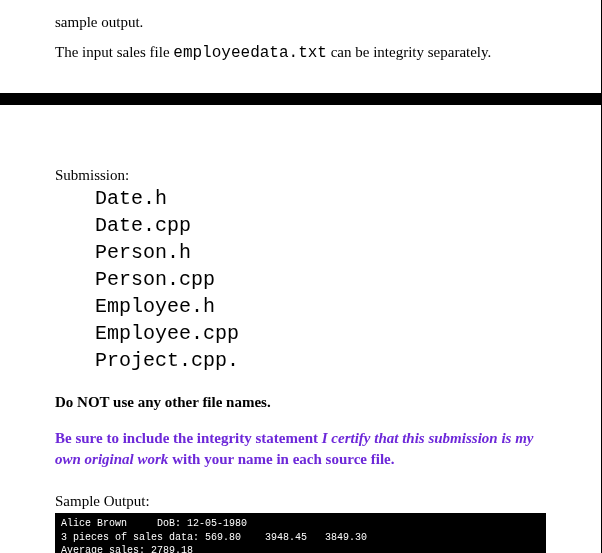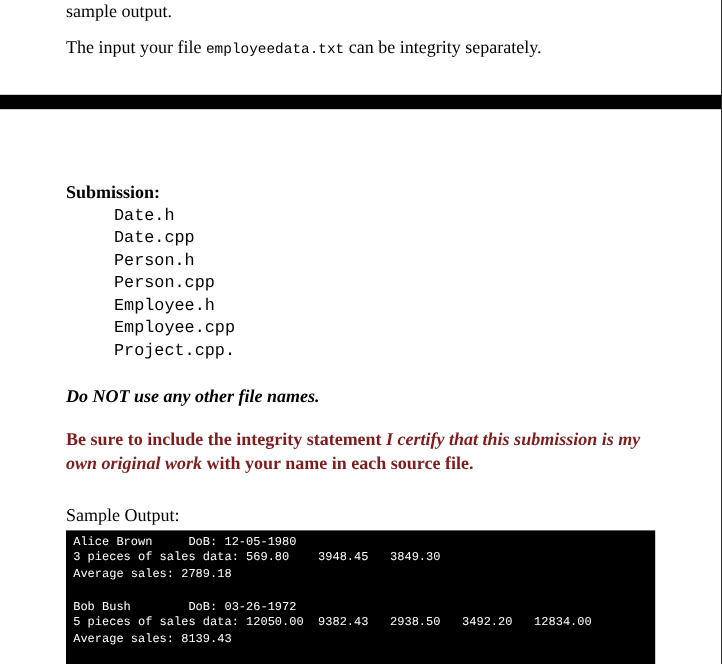--- a/index.html
+++ b/index.html
@@ -12,47 +12,47 @@
     width: 602px;
     line-height: 1.35;
   }
   .outer {
     border-right: 1px solid #000;
   }
   .page-section {
     padding: 0 55px;
   }
   .top-text {
-    padding-top: 0;
+    padding-top: 12px;
     padding-bottom: 28px;
   }
   .hr-bar {
     height: 12px;
     background: #000;
     width: 100%;
     margin: 0;
   }
   .sub-section {
     padding-top: 60px;
   }
   .mono {
     font-family: "Courier New", Courier, monospace;
-    font-size: 12px;
+    font-size: 16px;
     margin-top: 33px;
   }
-  .bold { font-weight: bold; }
+  .bold { font-weight: normal; }
   .file-list {
     margin-left: 40px;
     font-family: "Courier New", Courier, monospace;
-    font-size: 14px;
+    font-size: 20px;
     line-height: 1.35;
     white-space: pre;
   }
   .warn-red {
-    color: #7f1d1d;
+    color: #6d28d9;
     font-weight: bold;
     margin-top: 16px;
   }
   .italic { font-style: italic; }
   .sample-head {
     font-weight: normal;
     margin-top: 22px;
     margin-bottom: 2px;
   }
   .terminal {
@@ -61,33 +61,32 @@
     font-family: "Courier New", Courier, monospace;
     font-size: 10px;
     padding: 4px 6px;
     white-space: pre;
     line-height: 1.35;
     overflow: hidden;
   }
   .no-use {
     font-weight: bold;
     margin-top: 18px;
-    font-style: italic;
   }
 </style>
 </head>
 <body>
 
 <div class="outer">
 
   <div class="page-section top-text">
     <div>sample output.</div>
     <div style="height:10px"></div>
     <div>
-      <span>The input your file </span><span class="mono">employeedata.txt</span><span> can be integrity separately.</span>
+      <span>The input sales file </span><span class="mono">employeedata.txt</span><span> can be integrity separately.</span>
     </div>
   </div>
 
   <div class="hr-bar"></div>
 
   <div class="page-section sub-section">
 
     <div class="bold">Submission:</div>
 
     <div class="file-list">Date.h

